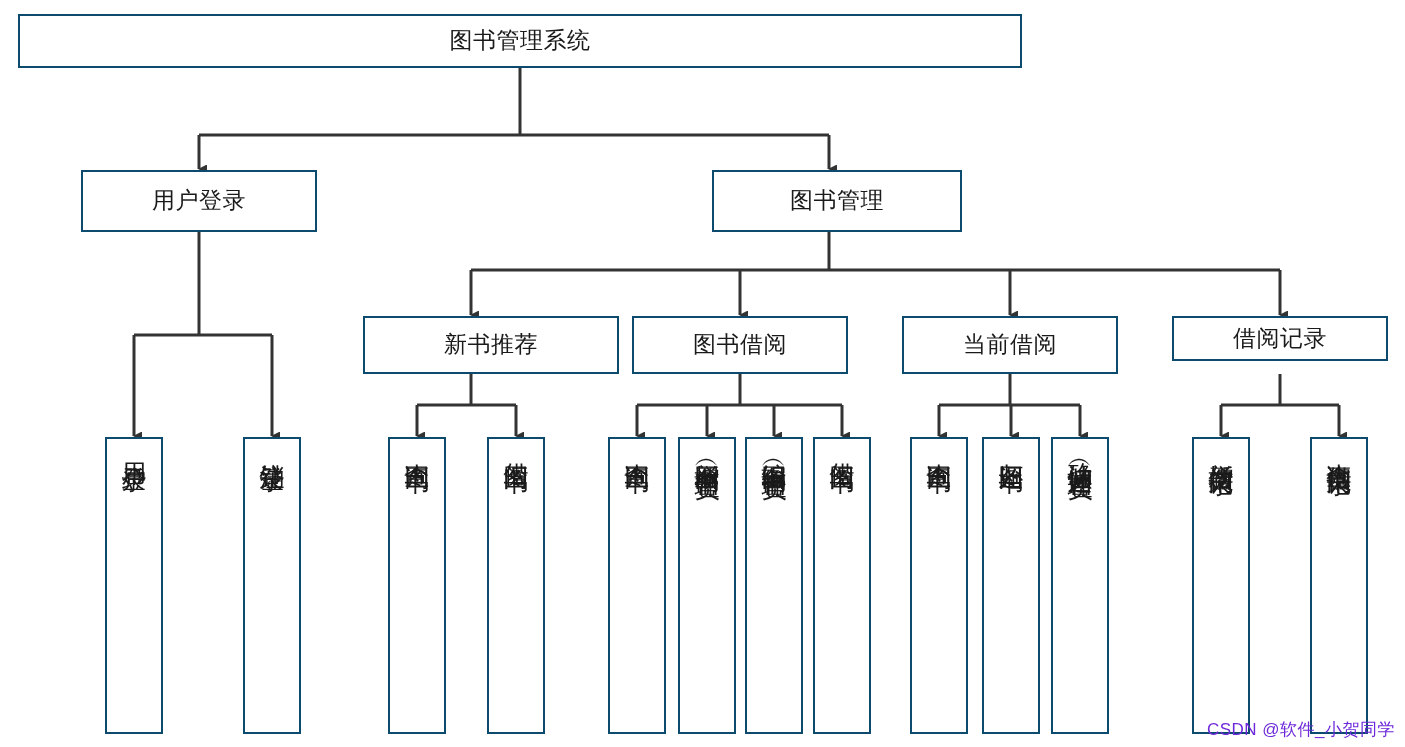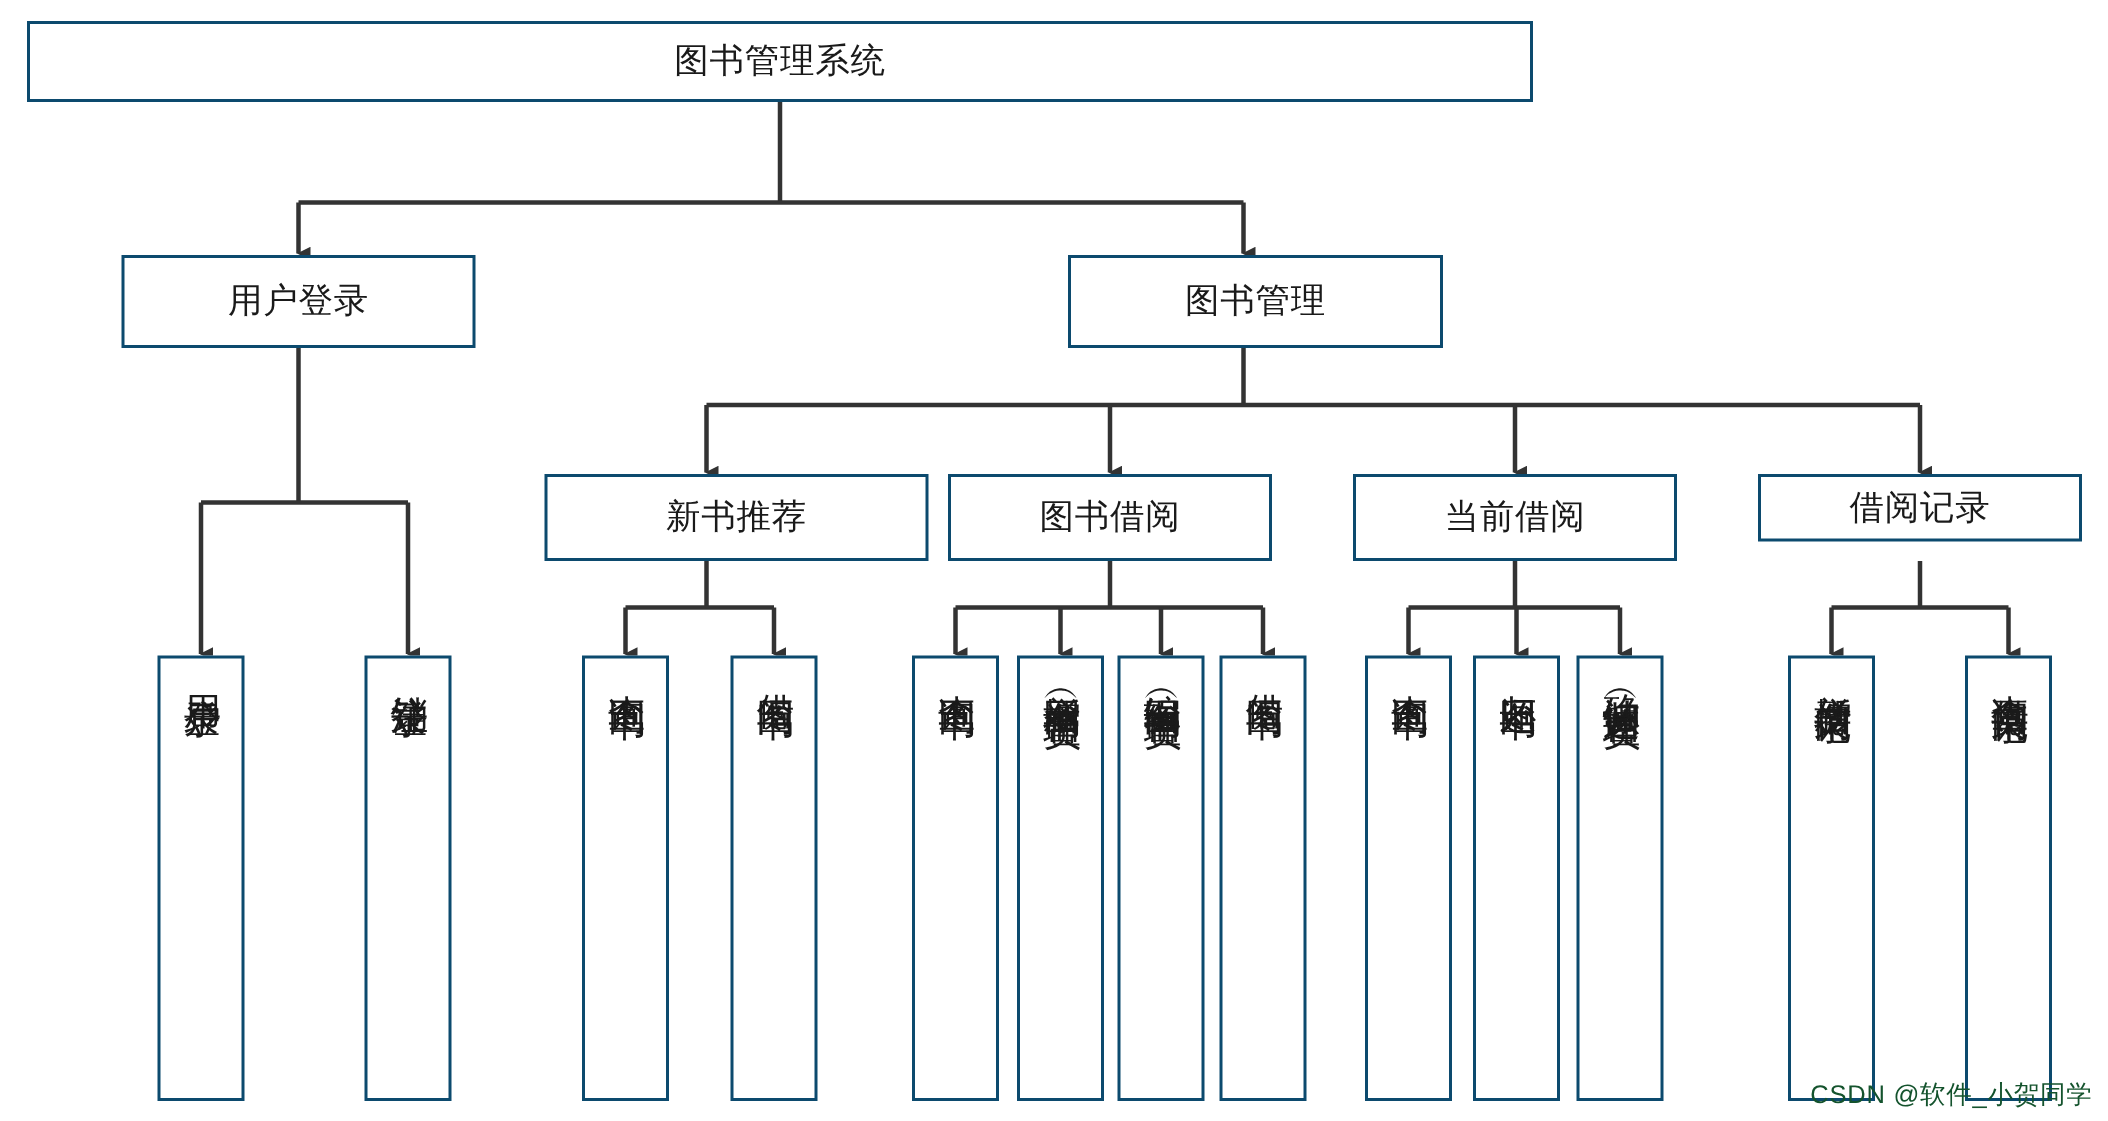--- a/index.html
+++ b/index.html
@@ -54,21 +54,21 @@
     font-size: 25px;
     letter-spacing: 2px;
     line-height: 1;
     white-space: nowrap;
   }
   #watermark {
     position: absolute;
     right: 10px;
     bottom: 6px;
     font-size: 17px;
-    color: #14532d;
+    color: #6d28d9;
     letter-spacing: 0.5px;
     white-space: nowrap;
   }
 </style>
 </head>
 <body>
 
 <div id="canvas">
 
   <svg class="connectors" viewBox="0 0 1405 747" xmlns="http://www.w3.org/2000/svg">

